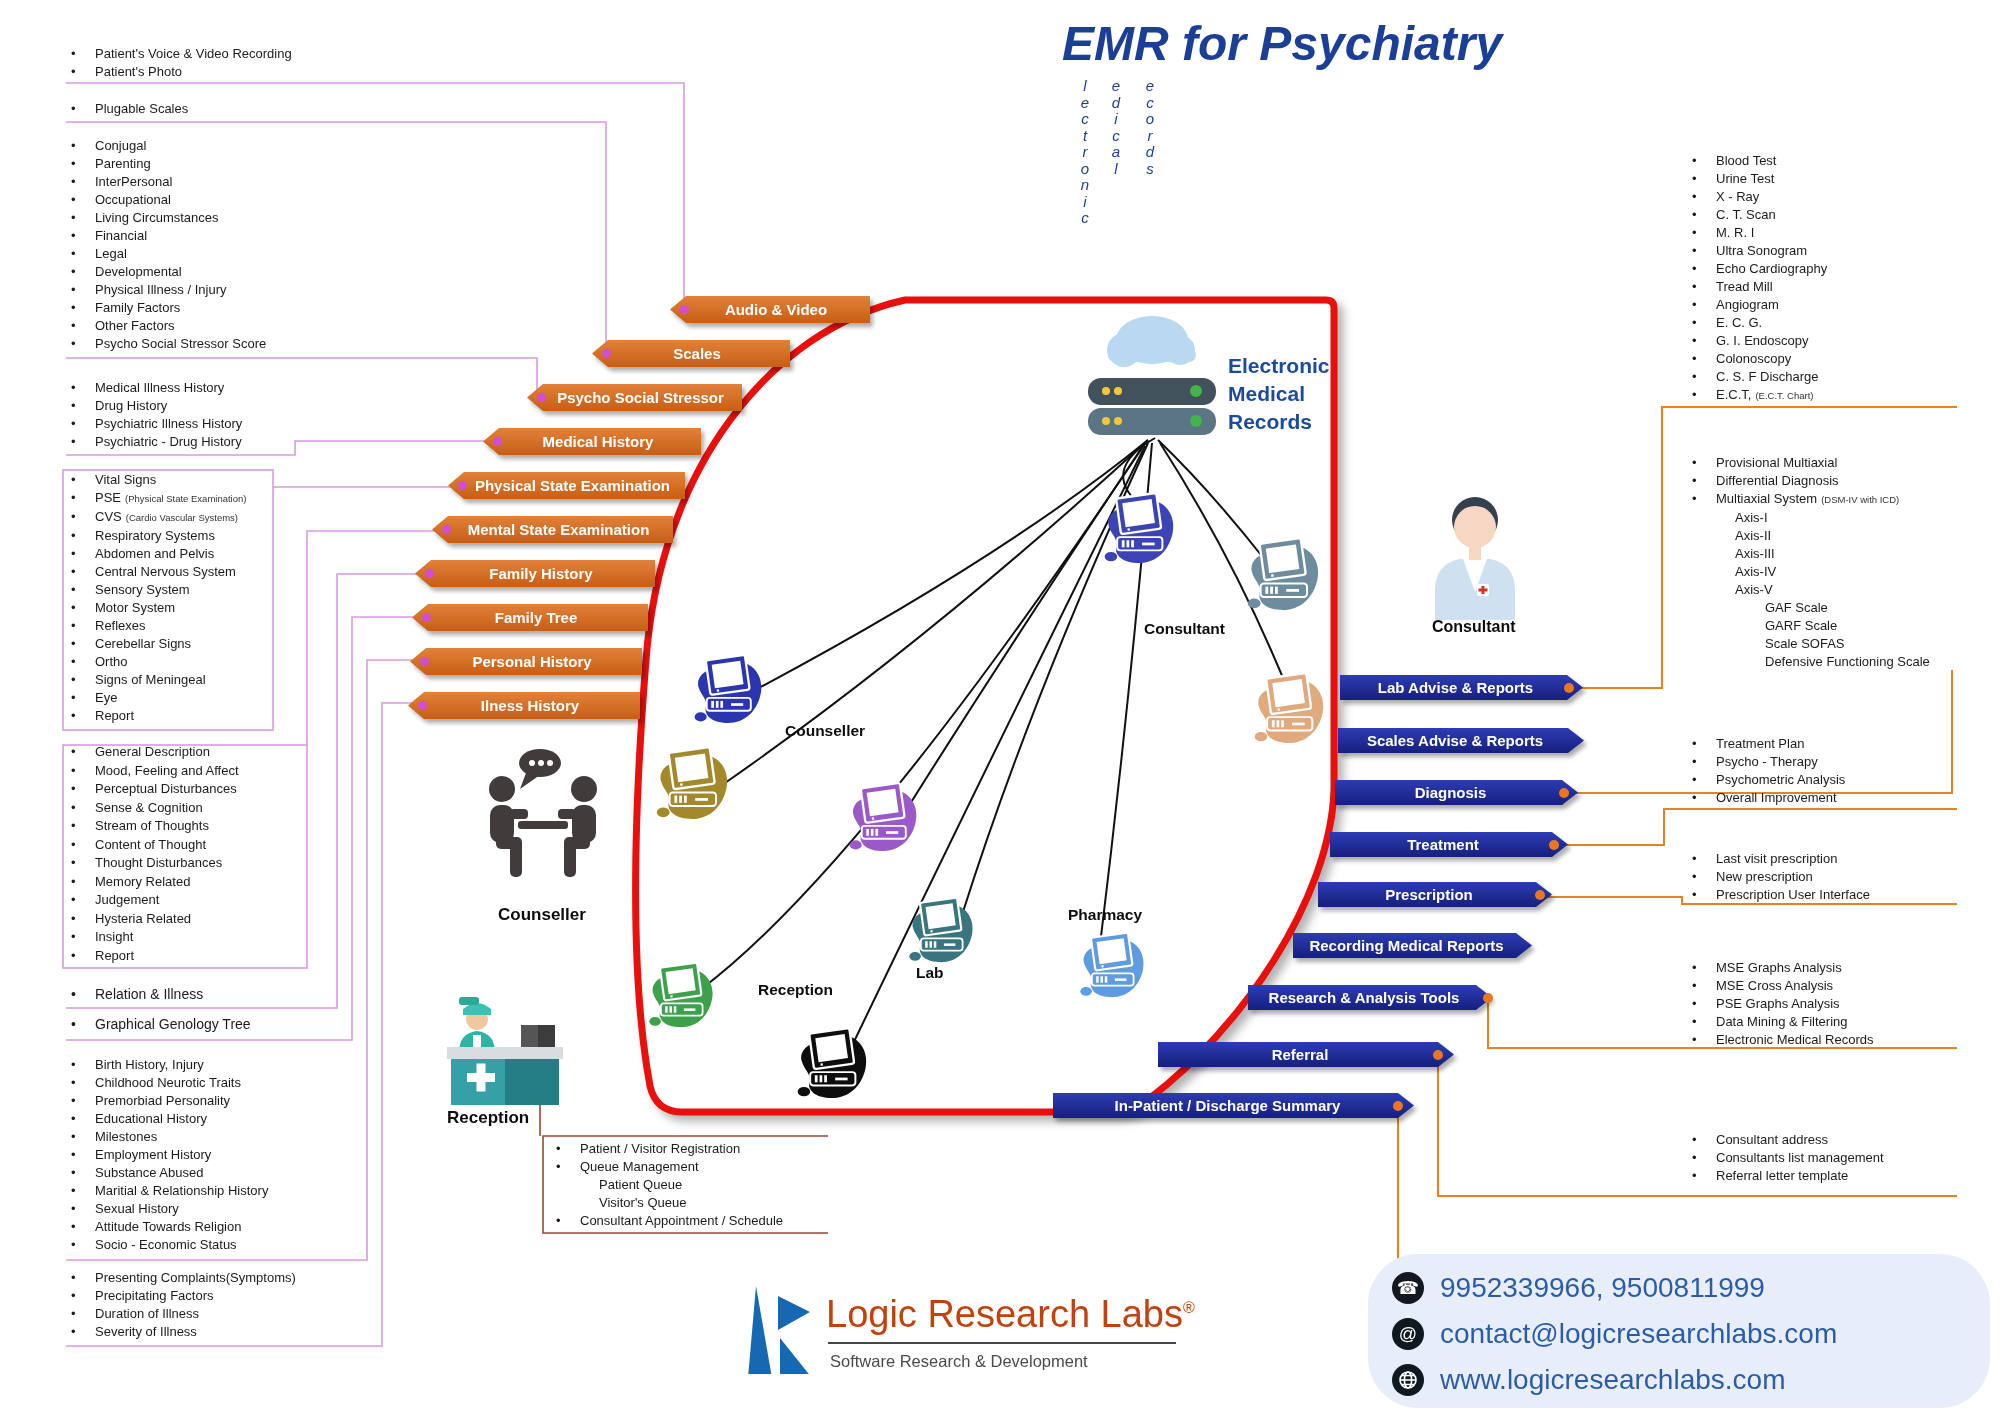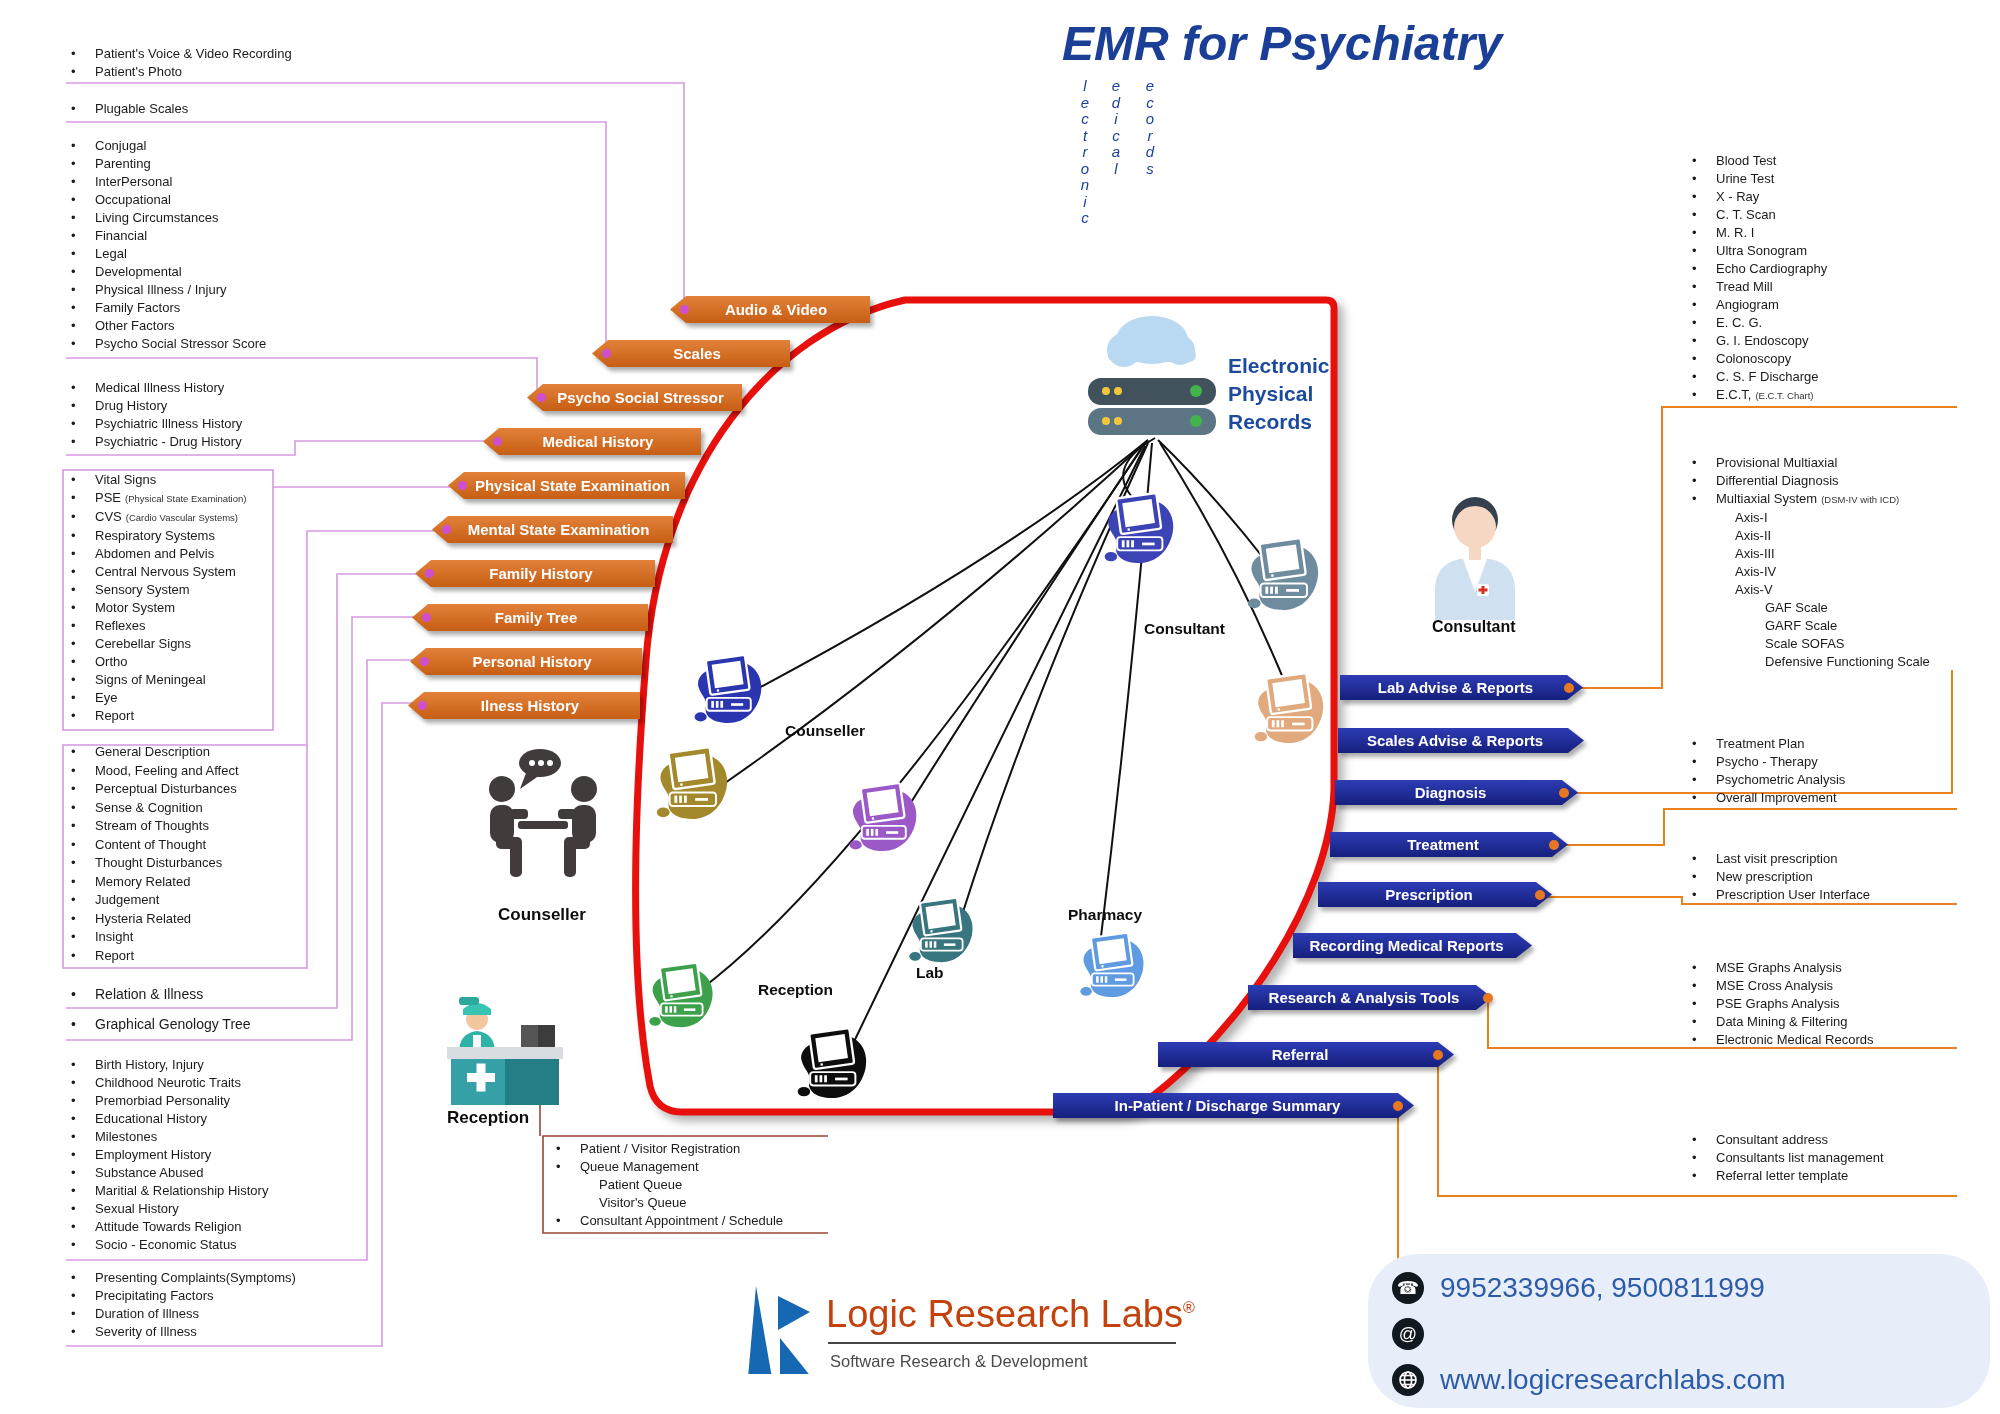--- a/index.html
+++ b/index.html
@@ -178,21 +178,21 @@
     <circle cx="26" cy="91" r="4" fill="#f3c63c"></circle>
       <circle cx="38" cy="91" r="4" fill="#f3c63c"></circle>
     <circle cx="26" cy="121" r="4" fill="#f3c63c"></circle>
       <circle cx="38" cy="121" r="4" fill="#f3c63c"></circle>
     <circle cx="116" cy="91" r="6" fill="#43b34c"></circle>
       <circle cx="116" cy="121" r="6" fill="#43b34c"></circle>
   </g>
 </svg>
 <div id="emrlabel">
   <div>Electronic</div>
-  <div>Physical</div>
+  <div>Medical</div>
   <div>Records</div>
 </div>
 
 <svg width="0" height="0" style="position:absolute">
   <defs>
     <symbol id="pcicon" viewBox="0 0 100 100">
       <path d="M55,16 C82,12 98,34 93,58 C88,82 70,98 46,96 C28,95 18,86 21,74 C23,64 14,60 11,48 C8,36 20,25 33,25 C42,25 46,18 55,16 Z" fill="currentColor"></path>
       <g transform="rotate(-8 48 36)">
         <rect x="24" y="10" width="52" height="46" rx="3" fill="currentColor" stroke="#fff" stroke-width="3"></rect>
         <rect x="31" y="17" width="38" height="31" fill="#fff"></rect>
@@ -781,20 +781,21 @@
 <div id="brandline"></div>
 <div id="tagline">Software Research &amp; Development</div>
 
 <div id="contactbg"></div>
 <div class="crow" style="left:1392px;top:1272px">
   <div class="cicon">☎</div>
   <div class="ctext">9952339966, 9500811999</div>
 </div>
 <div class="crow" style="left:1392px;top:1318px">
   <div class="cicon">@</div>
+  <div class="ctext">contact@logicresearchlabs.com</div>
 </div>
 <div class="crow" style="left:1392px;top:1364px">
   <div class="cicon">
     <svg width="22" height="22" viewBox="0 0 22 22">
         <g stroke="#fff" stroke-width="1.6" fill="none">
           <circle cx="11" cy="11" r="8"></circle>
           <ellipse cx="11" cy="11" rx="3.6" ry="8"></ellipse>
           <line x1="3" y1="11" x2="19" y2="11"></line>
           <line x1="4.2" y1="6.5" x2="17.8" y2="6.5"></line>
           <line x1="4.2" y1="15.5" x2="17.8" y2="15.5"></line>

